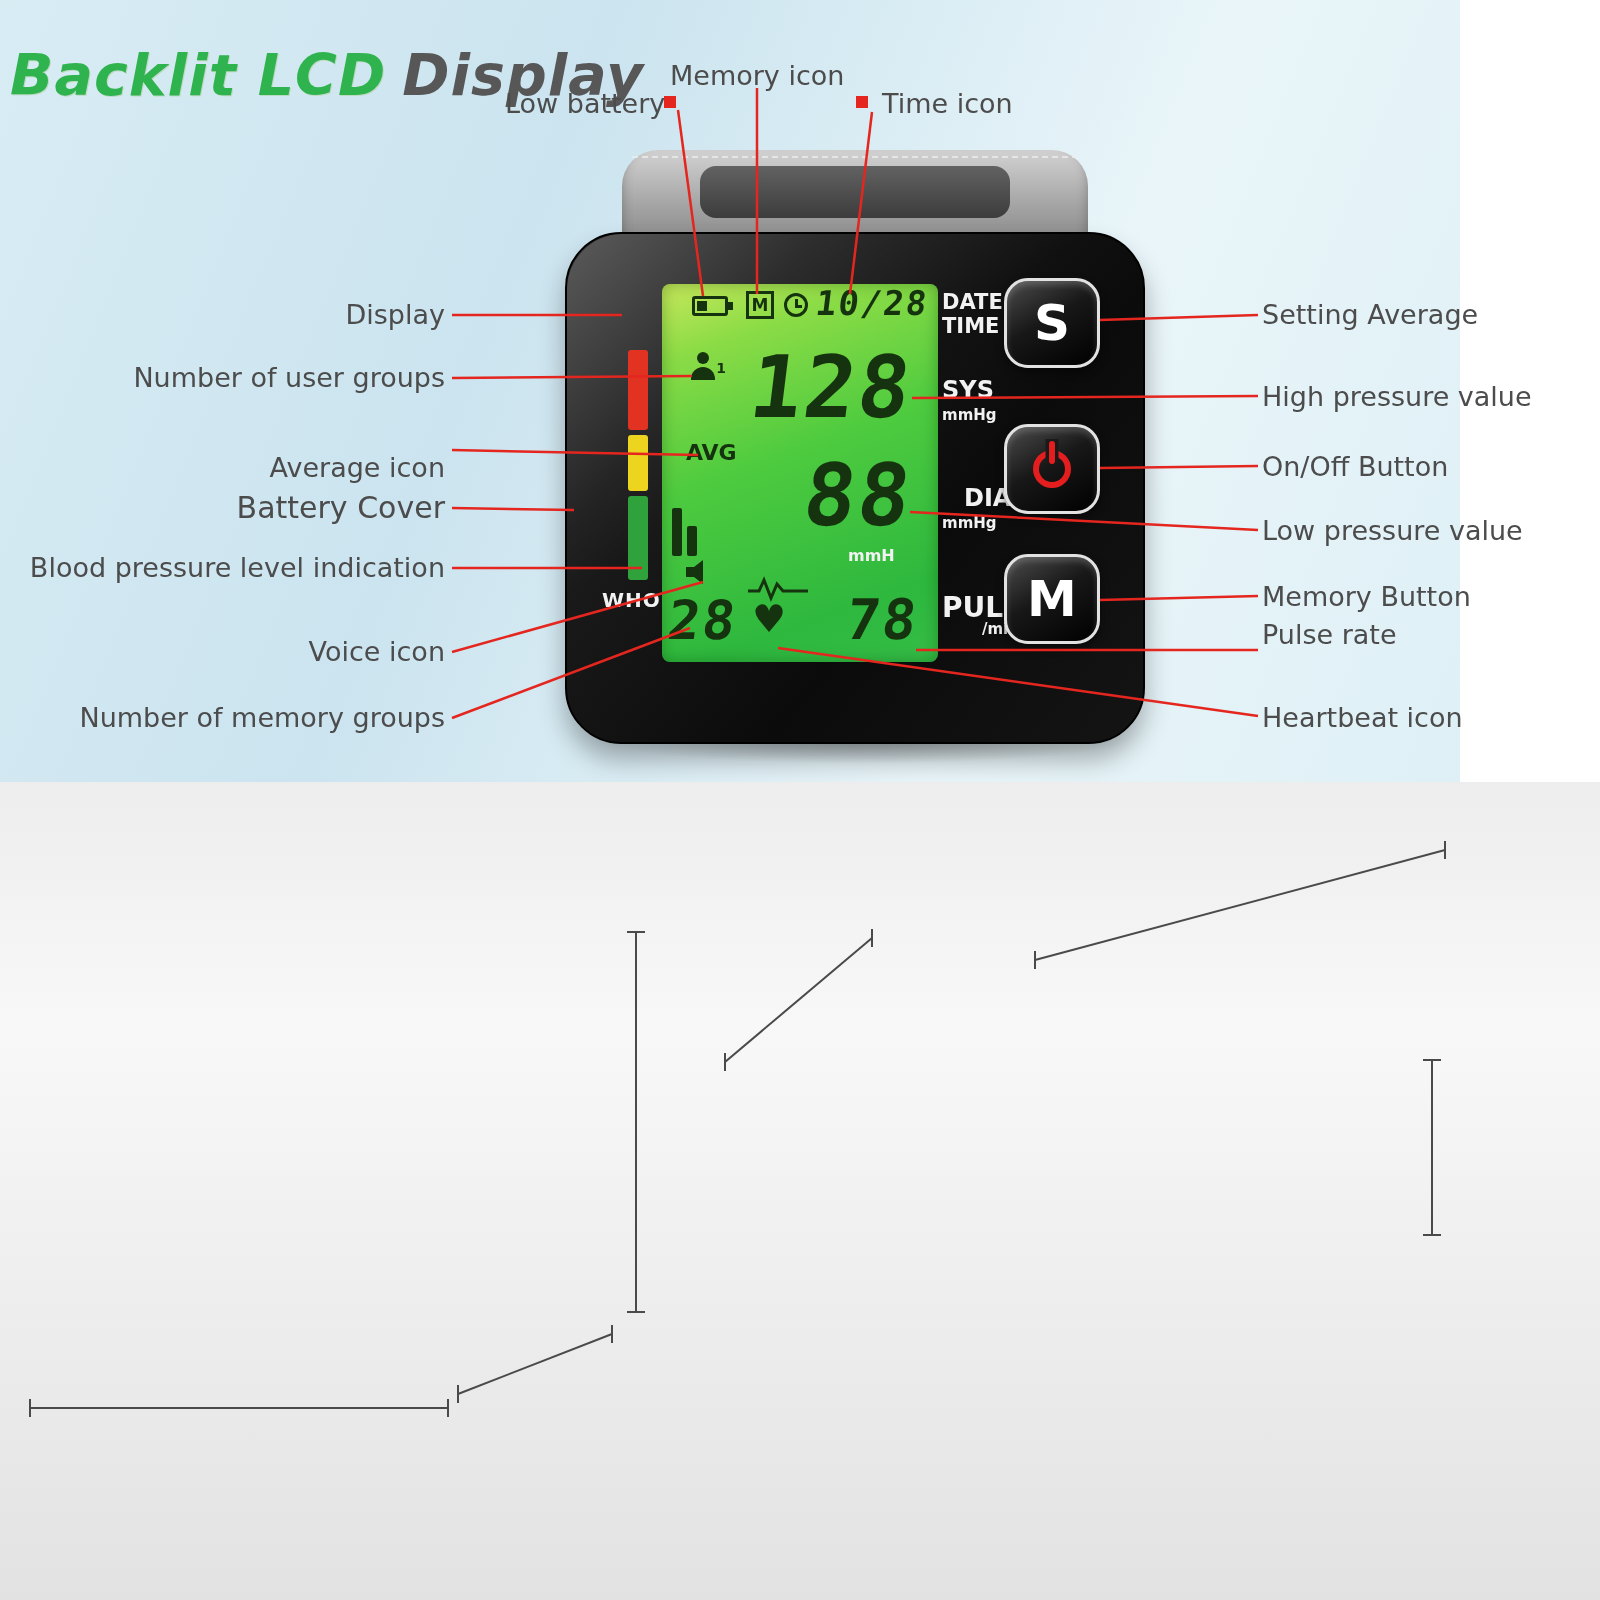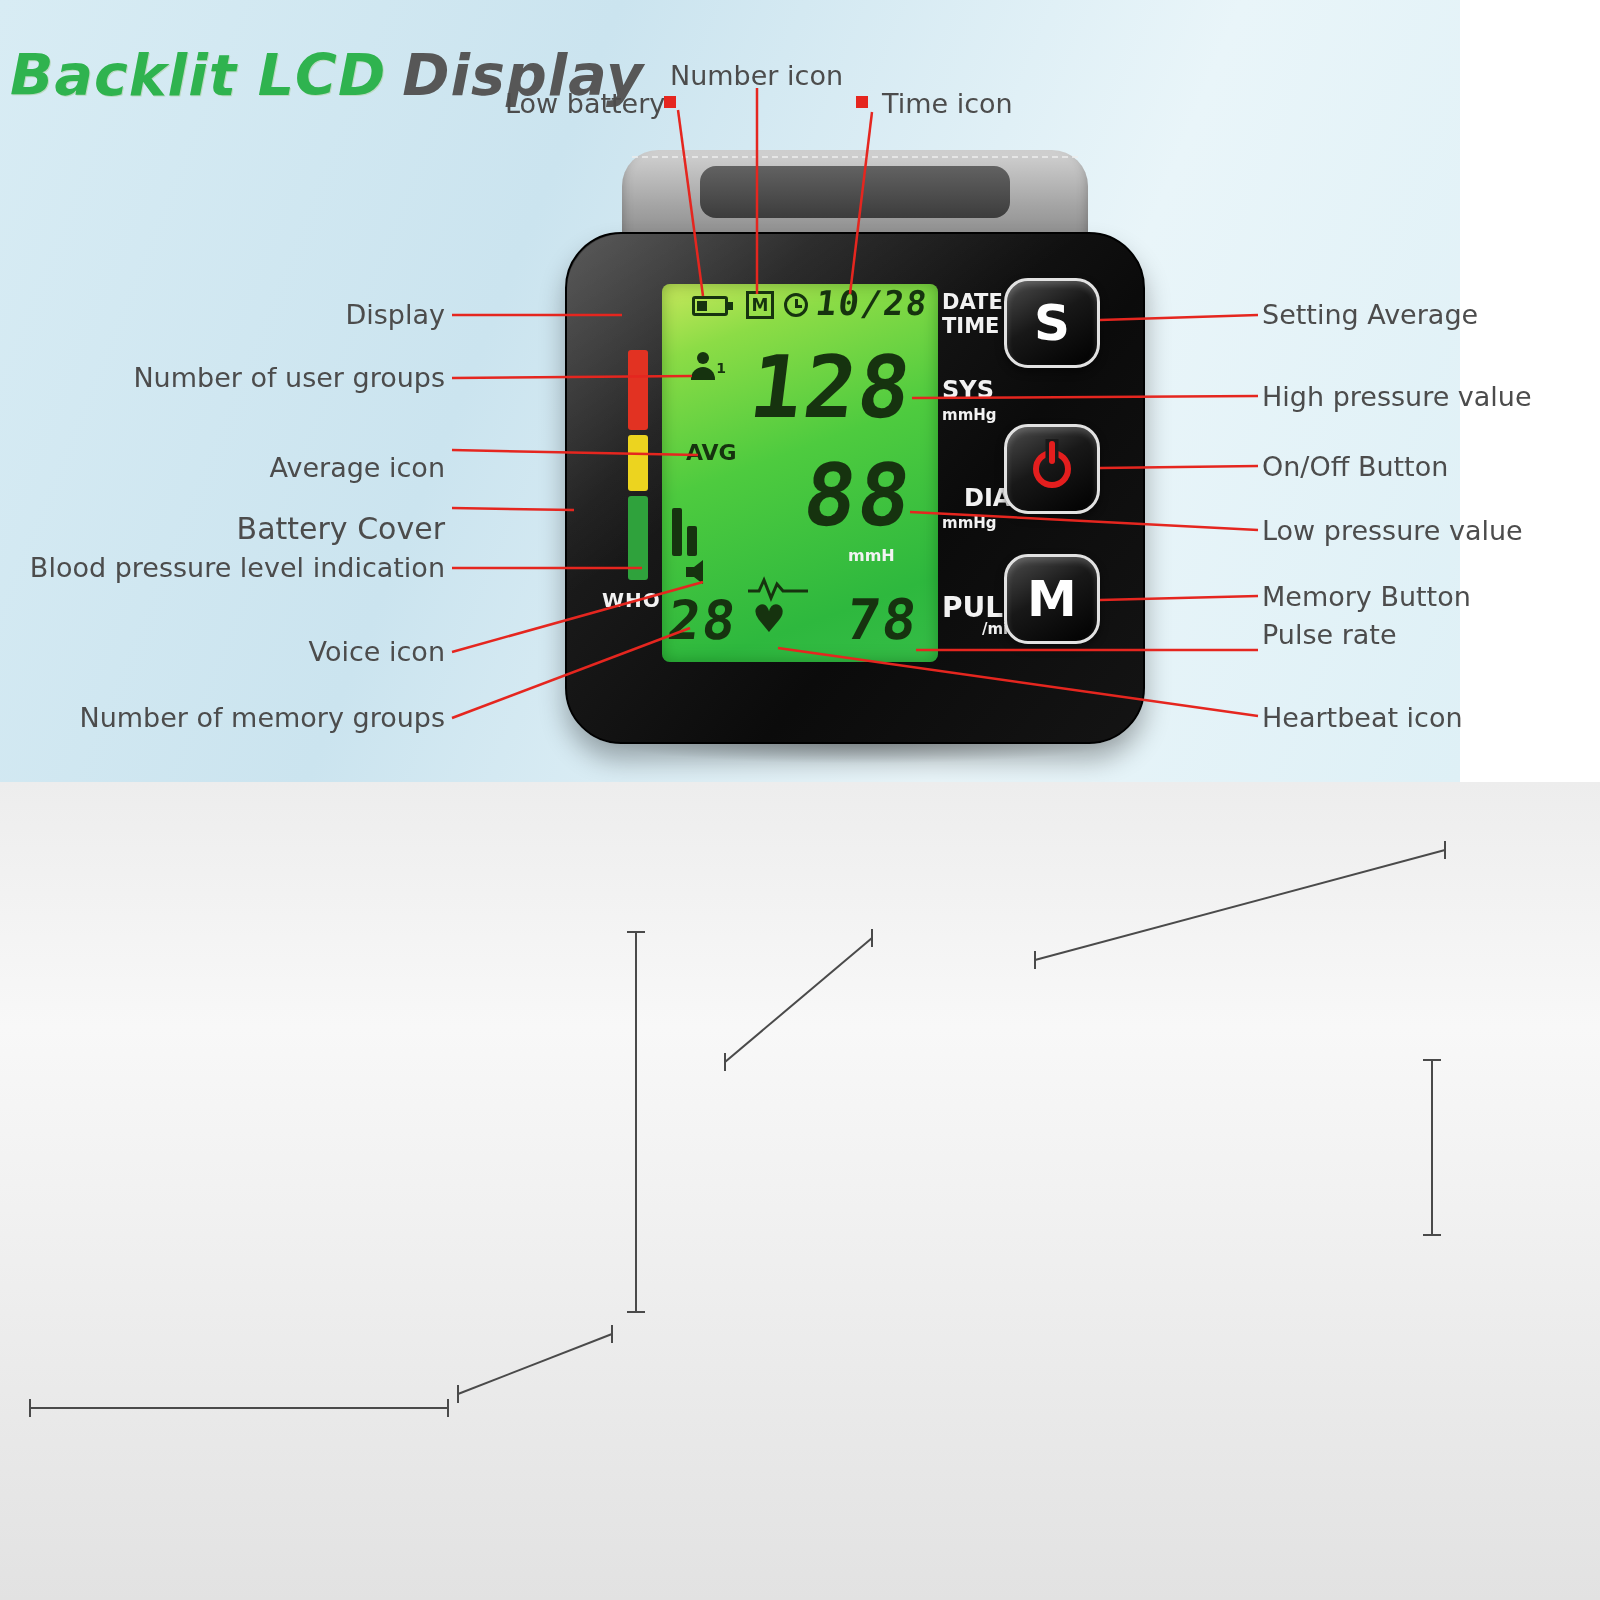--- a/index.html
+++ b/index.html
@@ -148,27 +148,27 @@
 
     <div class="btn" style="left:1004px; top:278px;">S</div>
     <div class="btn" style="left:1004px; top:424px;">
         <span class="pwr"></span>
       </div>
     <div class="btn" style="left:1004px; top:554px;">M</div>
 
     <div class="lbl lbl-l" style="top:299px;">Display</div>
     <div class="lbl lbl-l" style="top:362px;">Number of user groups</div>
     <div class="lbl lbl-l" style="top:452px;">Average icon</div>
-    <div class="lbl lbl-l" style="top:511px; font-size:30px;">Battery Cover</div>
+    <div class="lbl lbl-l" style="top:490px; font-size:30px;">Battery Cover</div>
     <div class="lbl lbl-l" style="top:552px;">Blood pressure level indication</div>
     <div class="lbl lbl-l" style="top:636px;">Voice icon</div>
     <div class="lbl lbl-l" style="top:702px;padding-left:10px;">Number of memory groups</div>
 
     <div class="lbl" style="left:505px; top:88px;">Low battery</div>
-    <div class="lbl" style="left:670px; top:60px;">Number icon</div>
+    <div class="lbl" style="left:670px; top:60px;">Memory icon</div>
     <div class="lbl" style="left:882px; top:88px;">Time icon</div>
 
     <div class="lbl lbl-r" style="top:299px;">Setting Average</div>
     <div class="lbl lbl-r" style="top:381px;">High pressure value</div>
     <div class="lbl lbl-r" style="top:451px;">On/Off Button</div>
     <div class="lbl lbl-r" style="top:515px;">Low pressure value</div>
     <div class="lbl lbl-r" style="top:581px;">Memory Button</div>
     <div class="lbl lbl-r" style="top:599px;margin-top:20px;">Pulse rate</div>
     <div class="lbl lbl-r" style="top:702px;">Heartbeat icon</div>
 

